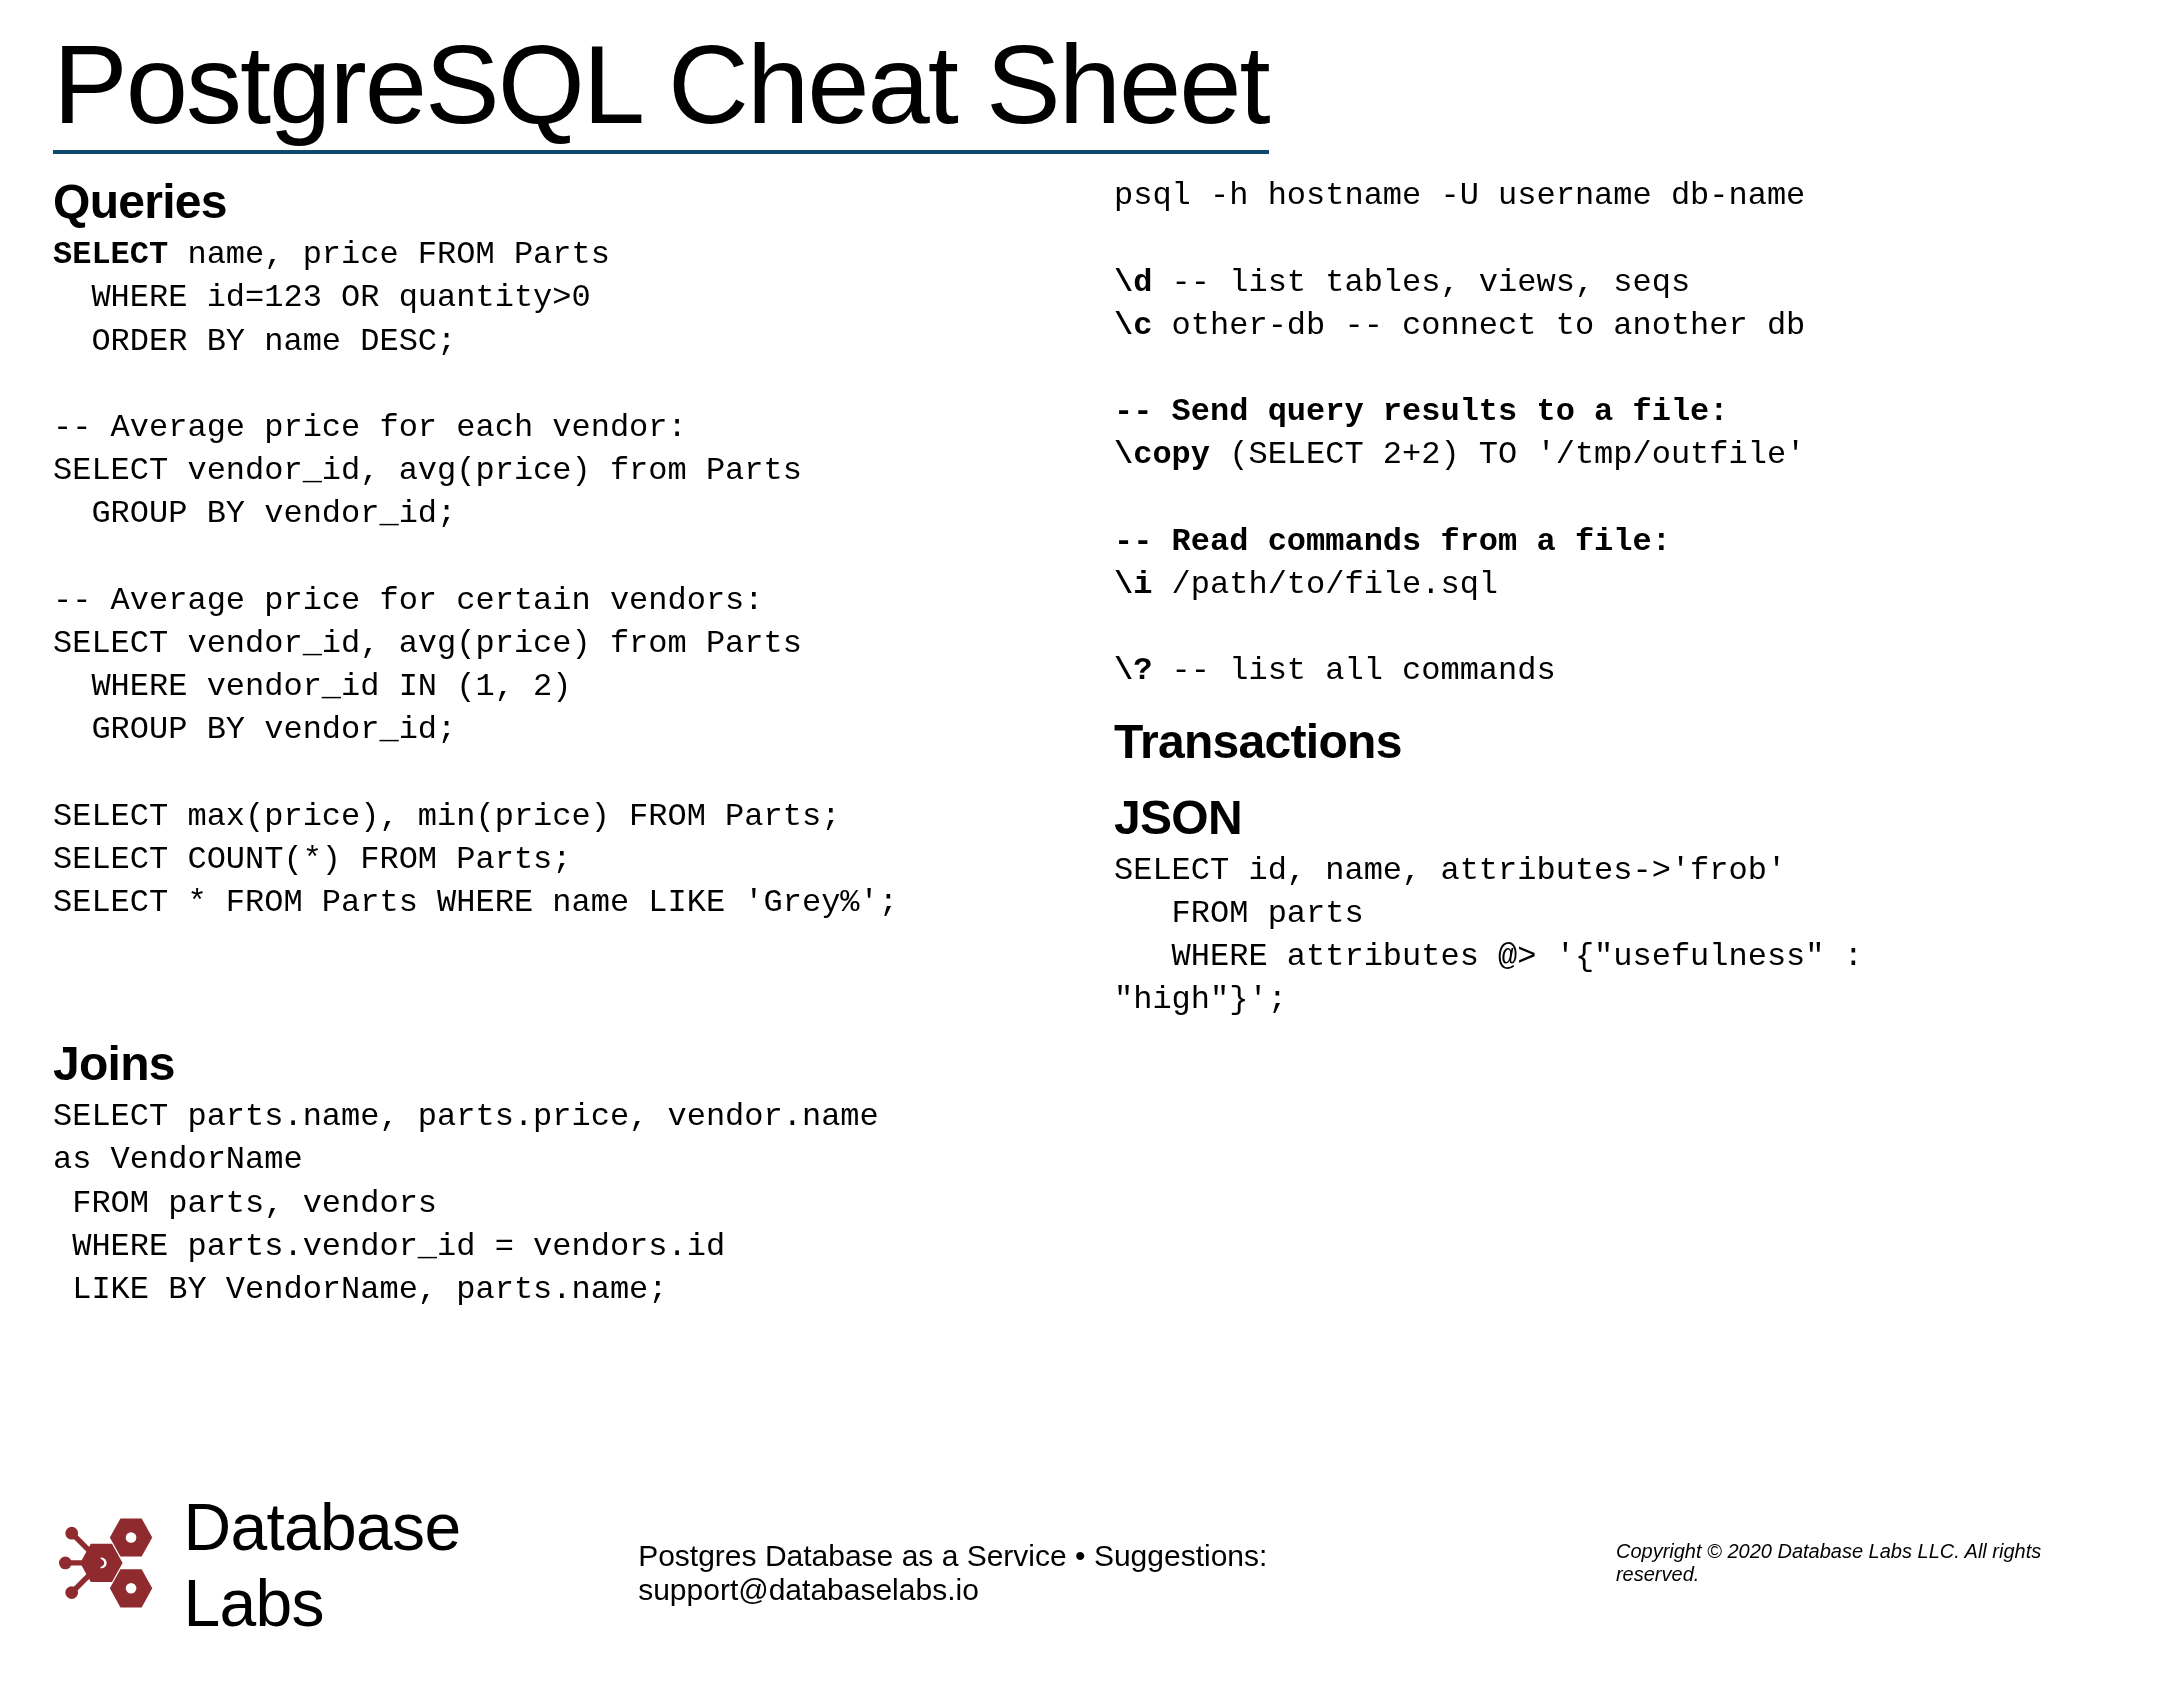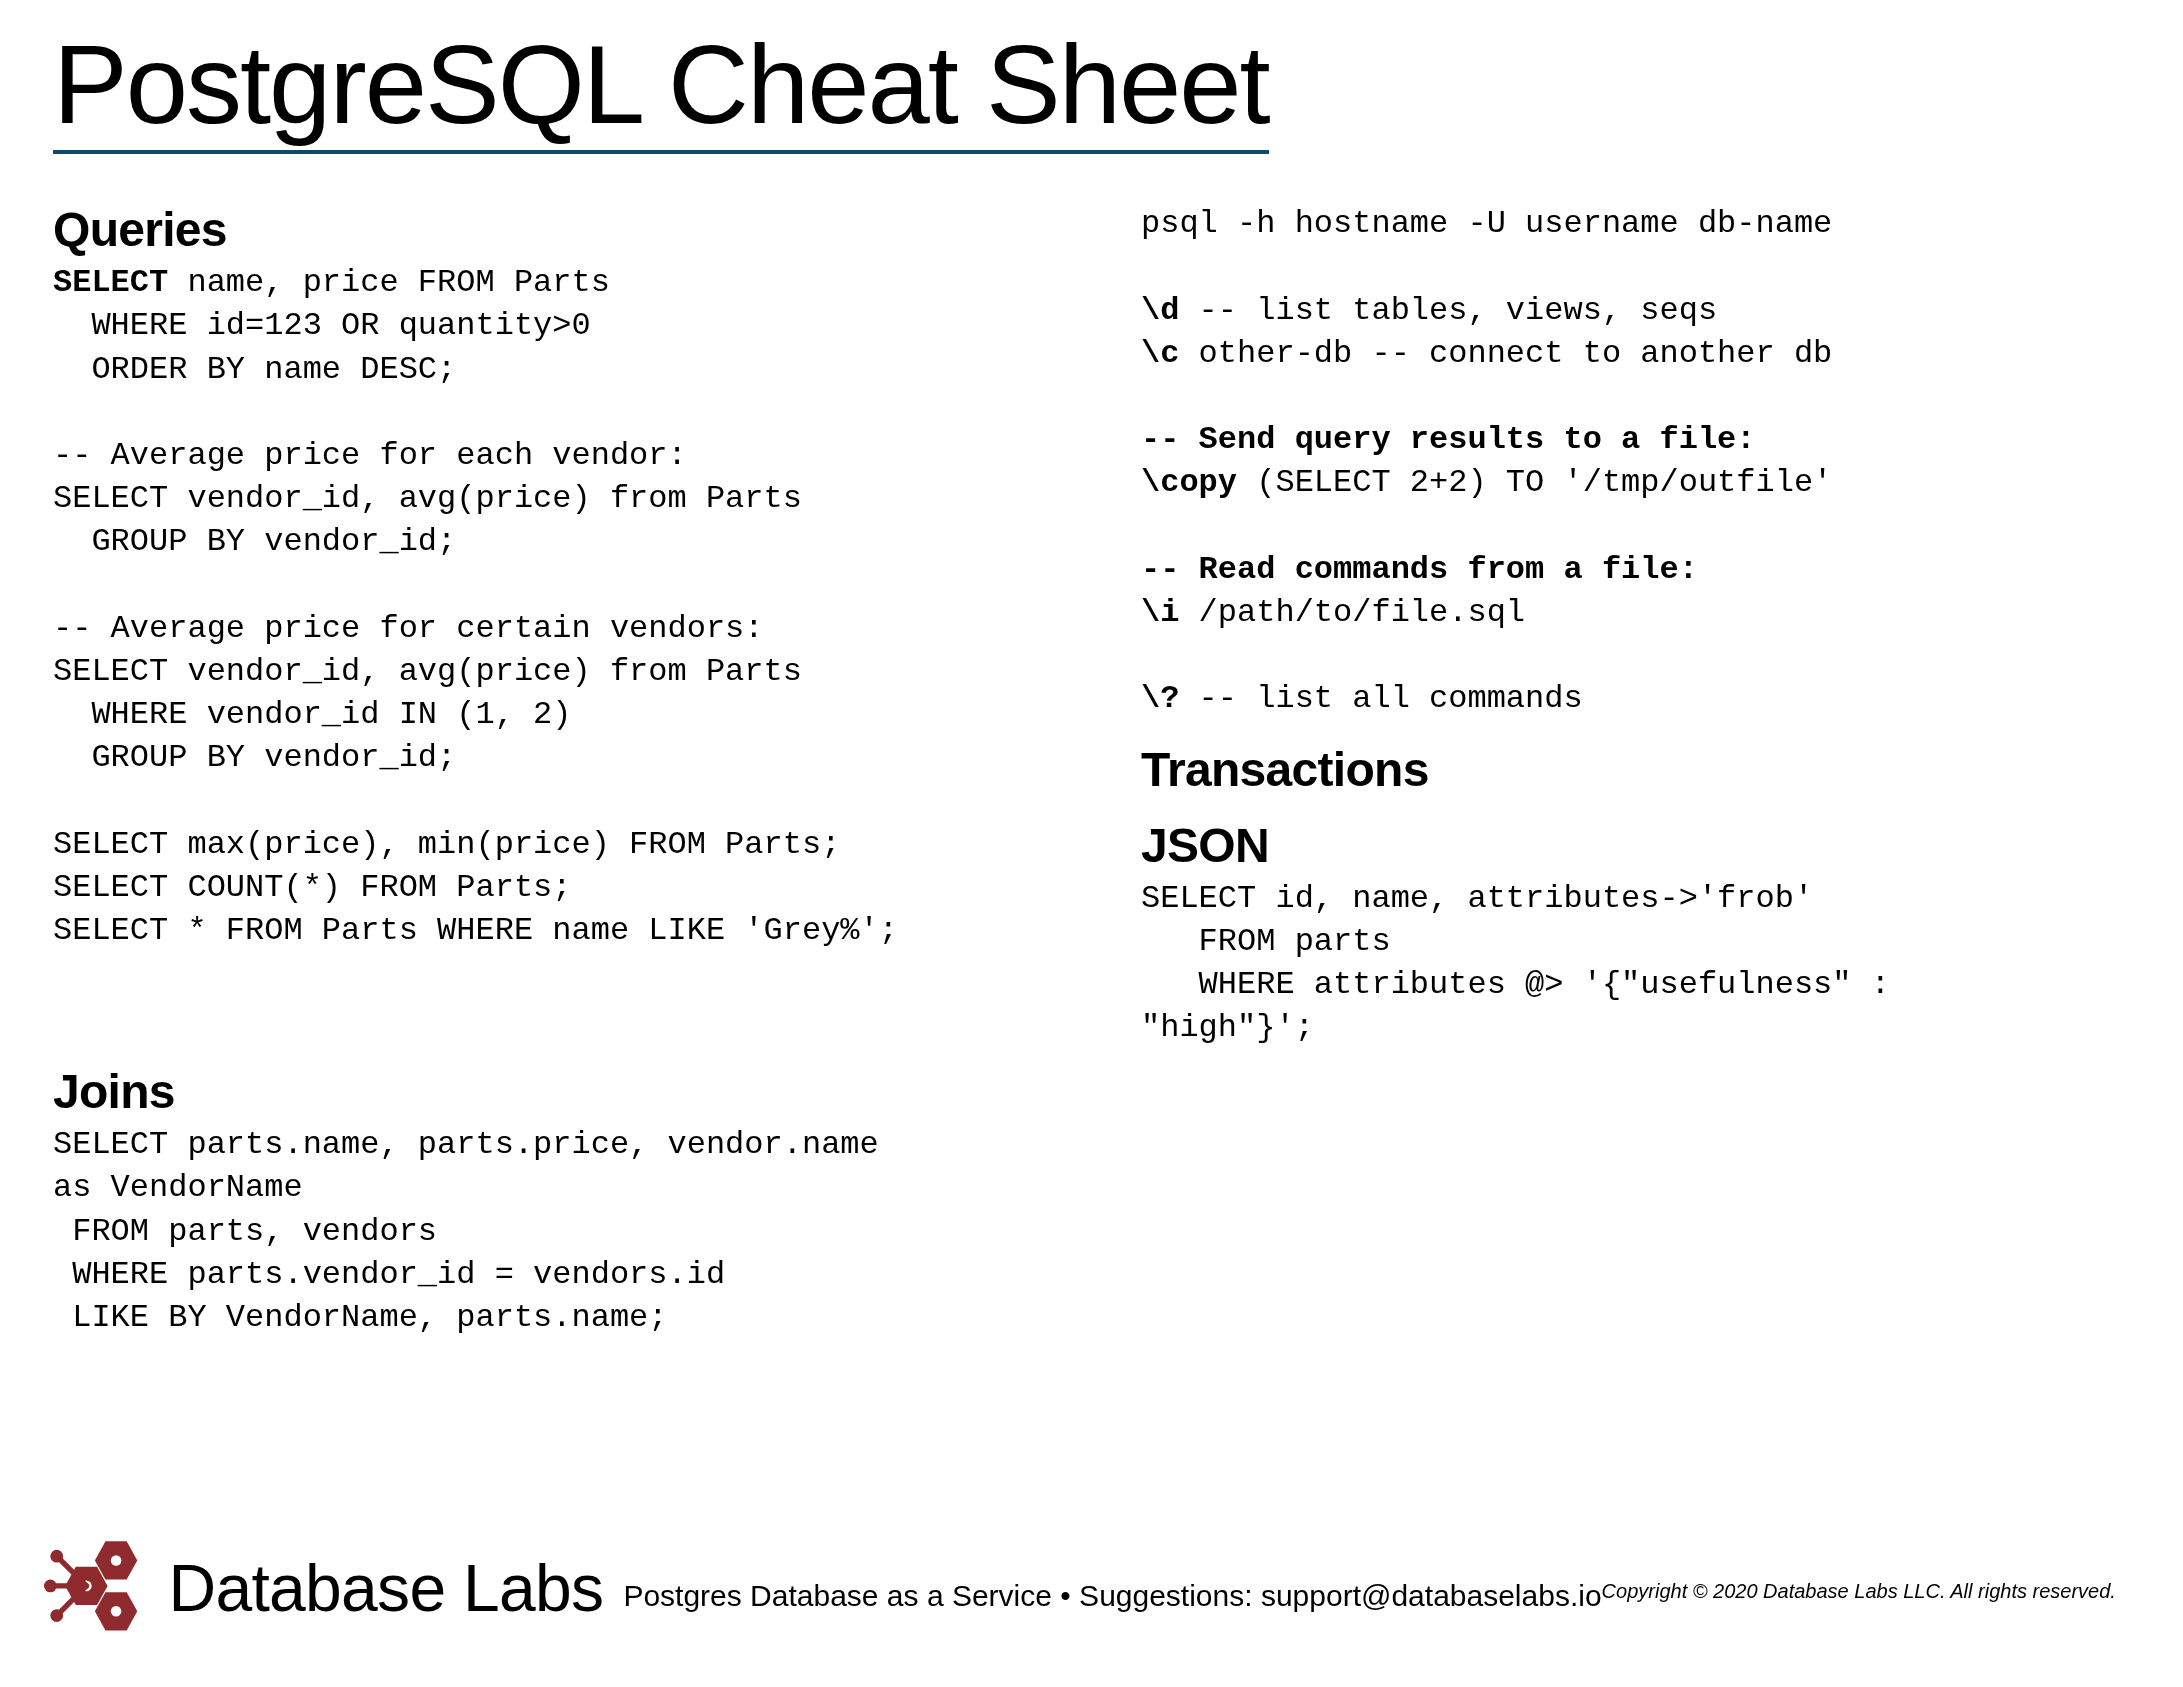--- a/index.html
+++ b/index.html
@@ -15,22 +15,21 @@
     font-weight: 400;
     letter-spacing: -2px;
     border-bottom: 4px solid #0c4a6e;
     display: inline-block;
     padding-bottom: 1.3px;
     margin-bottom: 20px;
     font-stretch: condensed;
   }
   .columns {
     display: flex;
-    gap: 56px;
-    margin-top: 28px;
+    gap: 29px;
   }
   .col { flex: 1; }
   .col-left { flex: 0 0 1032px; }
   .col-right { flex: 1; }
   .section-heading {
     font-size: 48px;
     font-weight: 700;
     font-stretch: condensed;
     font-family: "Arial Narrow", "Helvetica Neue", Arial, sans-serif;
     margin-top: 21px;
@@ -42,21 +41,21 @@
     font-family: "Courier New", Courier, monospace;
     font-size: 32px;
     line-height: 1.35;
     white-space: pre;
     font-weight: 400;
   }
   pre.code .b { font-weight: 700; }
 
   .footer {
     position: absolute;
-    left: 44px;
+    left: 59px;
     right: 53px;
     bottom: 46px;
     display: flex;
     align-items: center;
     gap: 20px;
   }
   .logo-block {
     display: flex;
     align-items: center;
     gap: 18.5px;

